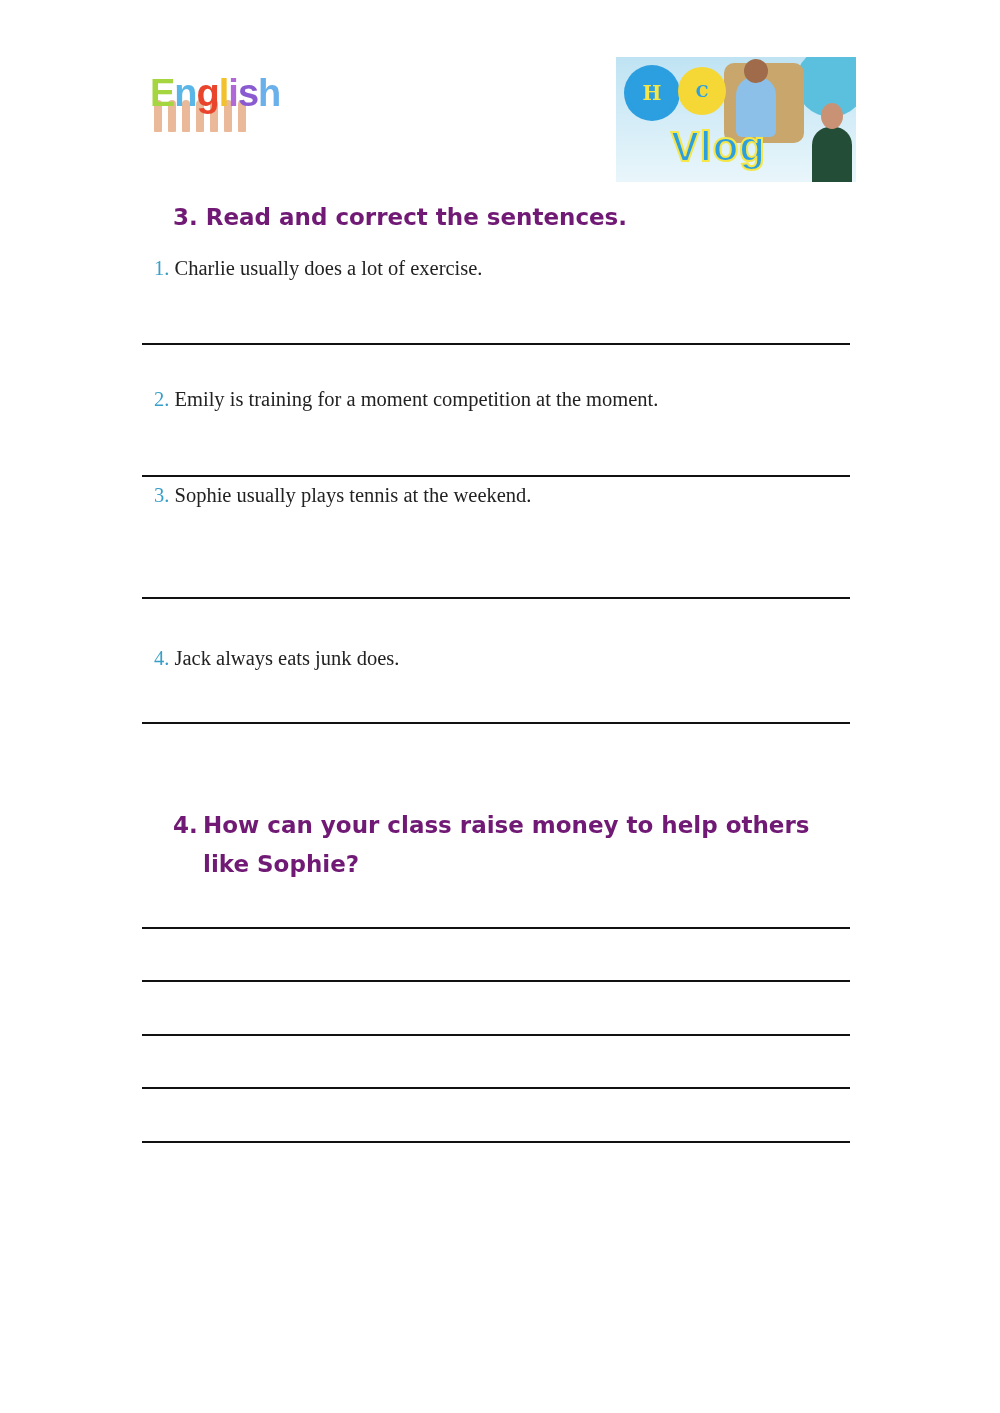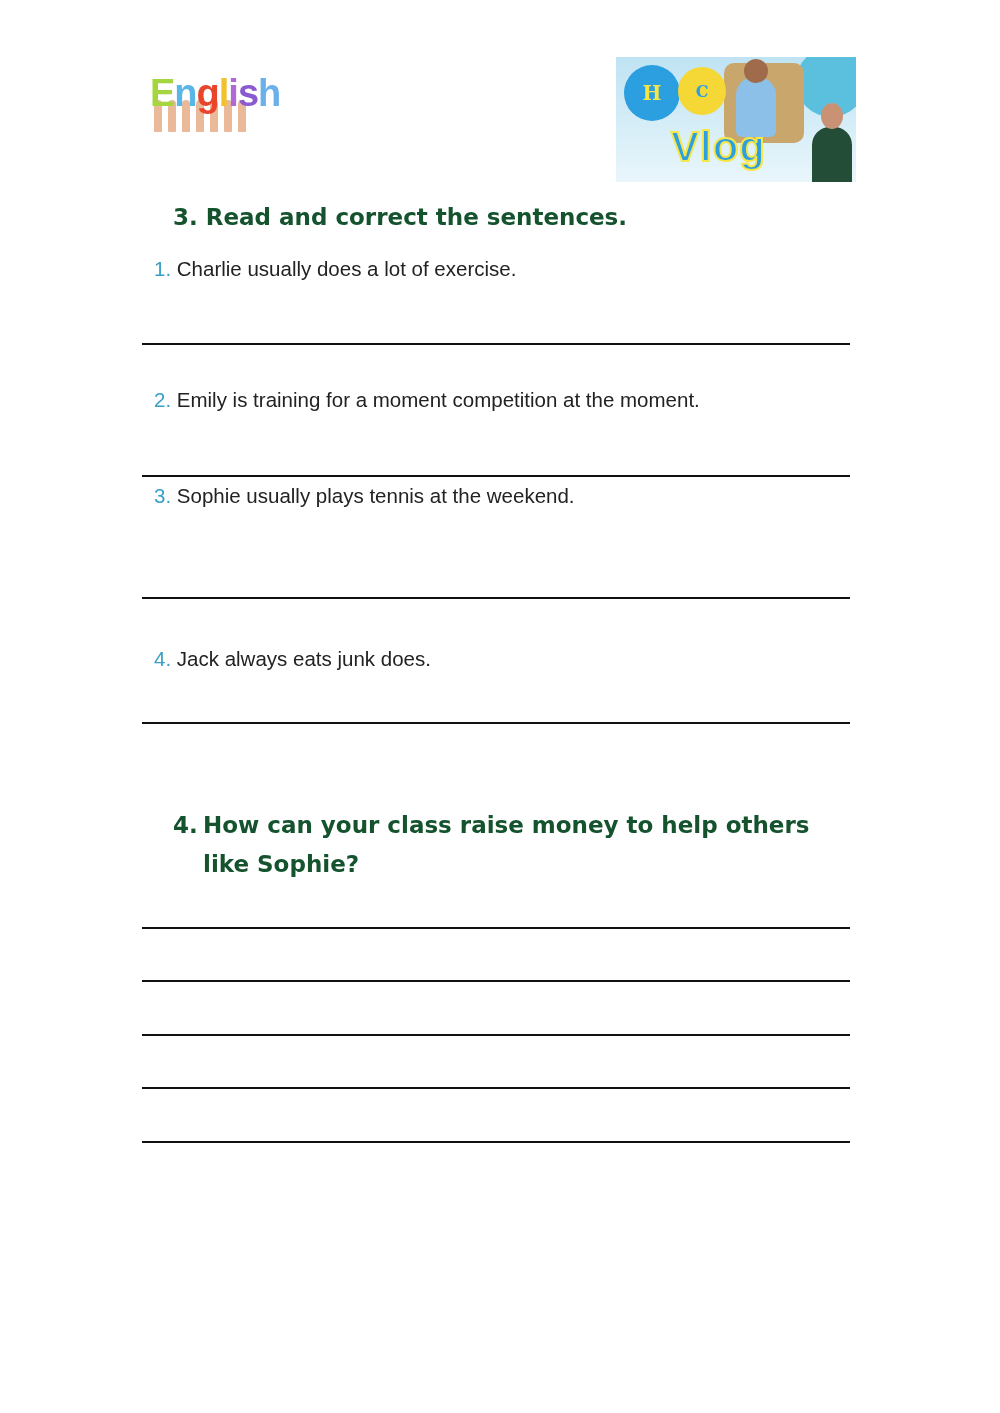--- a/index.html
+++ b/index.html
@@ -22,27 +22,27 @@
     .gear.h { left:8px; top:8px; width:48px; height:48px; background:#2b9fe0; color:#f5e64a; font-size:20px; border:4px dashed #2b9fe0; }
     .gear.c { left:62px; top:10px; width:40px; height:40px; background:#f5d836; color:#2b9fe0; font-size:16px; border:4px dashed #f5d836; }
     .gear.big { right:-10px; top:-10px; width:70px; height:70px; background:#5bc0de; }
     .puzzle { position:absolute; left:108px; top:6px; width:80px; height:80px; background:#c9a66b; border-radius:10px; }
     .vlog-text { position:absolute; left:55px; top:66px; font-family:"Liberation Sans", sans-serif; font-weight:bold; font-size:42px; color:#2b9fe0; -webkit-text-stroke:2px #f5e64a; letter-spacing:1px; }
     .person1 { position:absolute; left:120px; top:20px; width:40px; height:60px; background:#8cc0e8; border-radius:18px 18px 6px 6px; }
     .person1::before { content:""; position:absolute; left:8px; top:-18px; width:24px; height:24px; border-radius:50%; background:#a06b4a; }
     .person2 { position:absolute; left:196px; top:70px; width:40px; height:55px; background:#234d36; border-radius:18px 18px 0 0; }
     .person2::before { content:""; position:absolute; left:9px; top:-24px; width:22px; height:26px; border-radius:50%; background:#c99274; }
 
-    .heading { font-family:"DejaVu Sans", sans-serif; font-weight:bold; font-size:23px; color:#14532d; }
+    .heading { font-family:"DejaVu Sans", sans-serif; font-weight:bold; font-size:23px; color:#701a75; }
     .h3 { left:173px; top:204px; }
     .h4 { left:173px; top:806px; line-height:39px; width:680px; }
     .h4 .num { display:inline-block; width:30px; }
     .h4 .line2 { padding-left:30px; }
 
-    .item { left:154px; font-family:Liberation Sans, sans-serif; font-size:20.5px; color:#222; }
+    .item { left:154px; font-family:Liberation Serif, serif; font-size:20.5px; color:#222; }
     .item .n { color:#3a9fc7; }
     .rule { left:142px; width:708px; height:0; border-top:2.5px solid #111; }
   </style>
 </head>
 <body>
 
 <div class="abs logo-english">
   <div class="hands">
       <div></div>
       <div></div>

